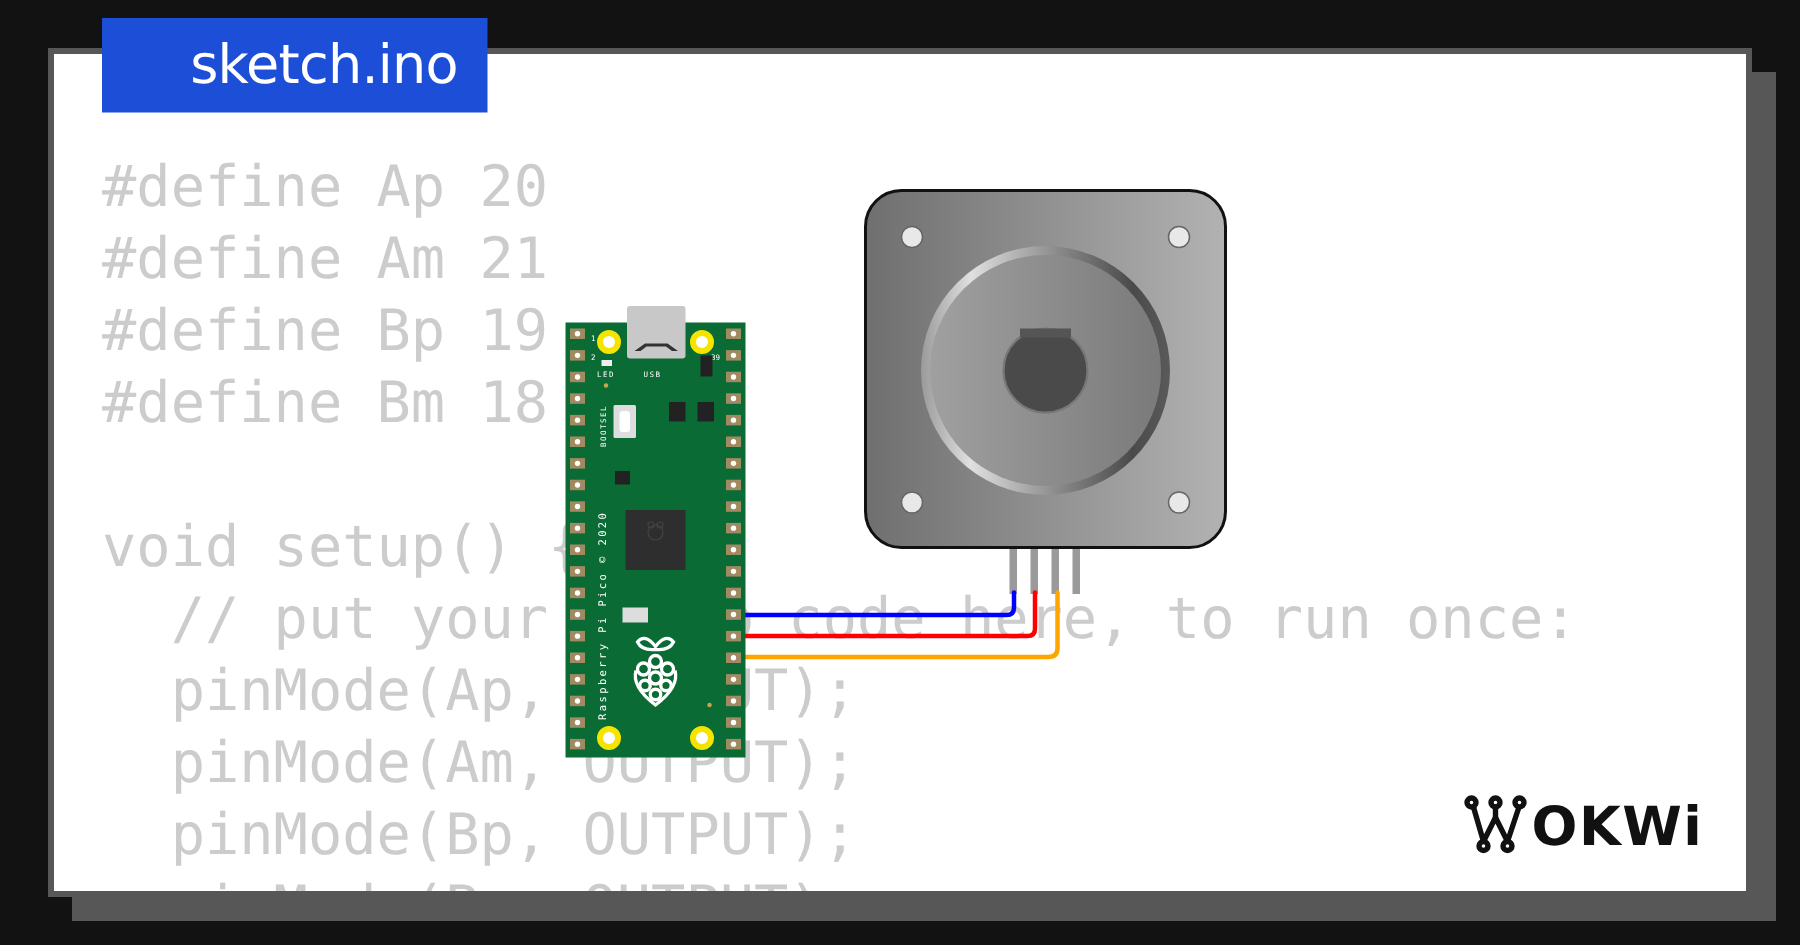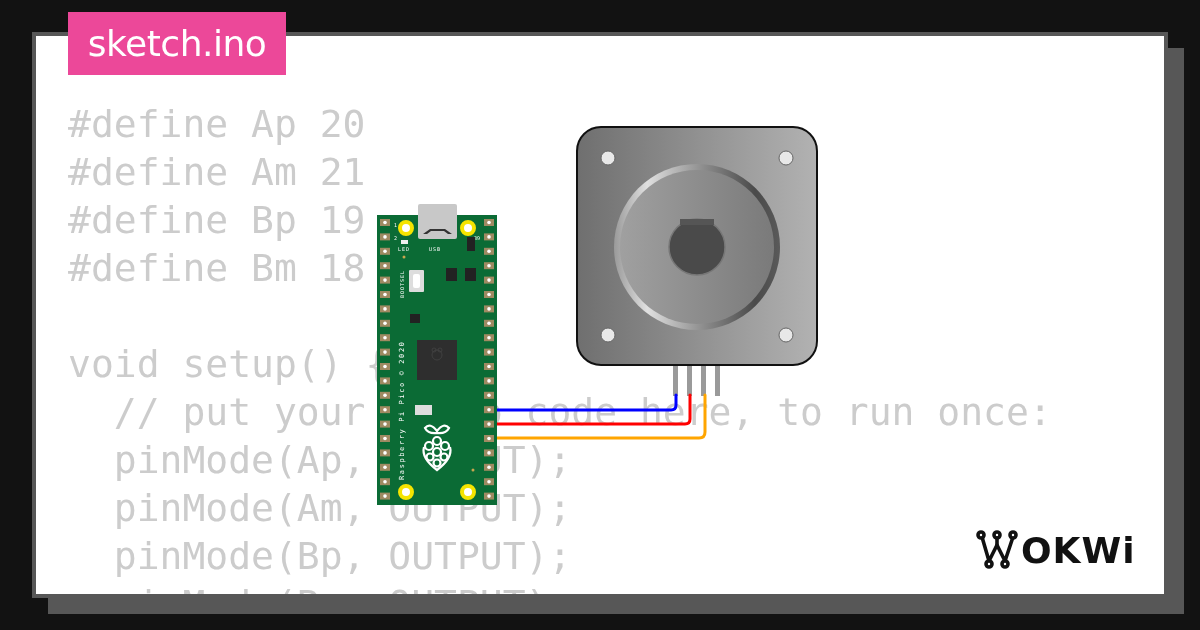--- a/index.html
+++ b/index.html
@@ -1,20 +1,20 @@
 <!DOCTYPE html>
 <html><head>
 <meta charset="utf-8">
 <style>
   html,body{margin:0;padding:0;}
   body{width:1200px;height:630px;background:#121212;position:relative;overflow:hidden;font-family:"DejaVu Sans","Liberation Sans",sans-serif;}
   .shadow{position:absolute;left:48px;top:48px;width:1136px;height:566px;background:#575757;}
   .card{position:absolute;left:32px;top:32px;width:1136px;height:566px;background:#575757;}
   .card-inner{position:absolute;left:36px;top:36px;width:1128px;height:558px;background:#ffffff;overflow:hidden;}
-  .tab{position:absolute;left:68px;top:12px;width:218px;height:63px;background:#ec4899;color:#ffffff;font-size:36px;line-height:63px;text-align:center;letter-spacing:-0.5px;}
+  .tab{position:absolute;left:68px;top:12px;width:218px;height:63px;background:#1d4ed8;color:#ffffff;font-size:36px;line-height:63px;text-align:center;letter-spacing:-0.5px;padding-left:39px;}
   .code{position:absolute;left:32px;top:70px;margin:0;color:#cccccc;font-size:38px;line-height:48px;white-space:pre;}
   .code-line{display:block;height:48px;}
   svg.diagram{position:absolute;left:0;top:0;}
   .logo{position:absolute;left:975px;top:525px;}
 </style>
 </head>
 <body>
 
 <div class="shadow"></div>
 <div class="card">

